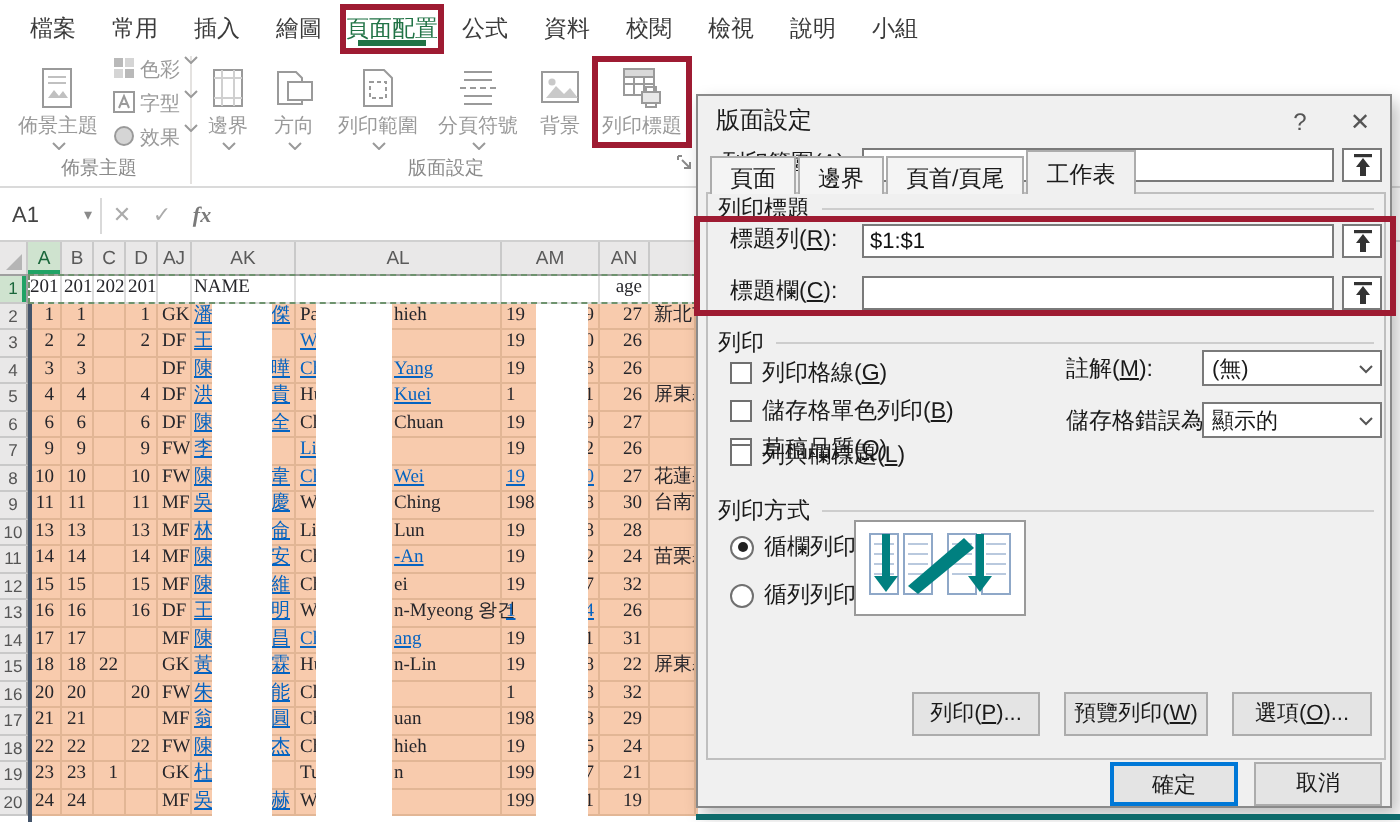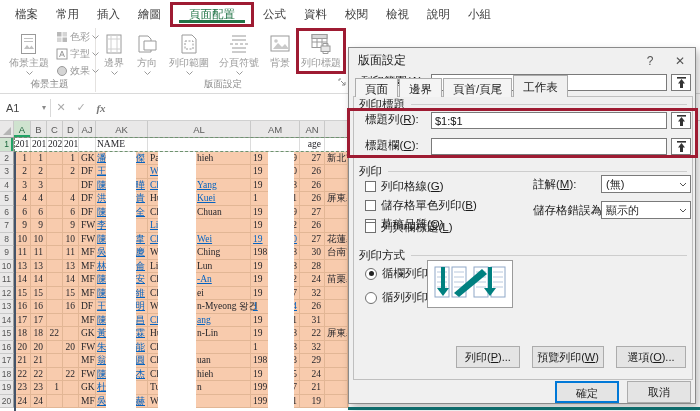--- a/index.html
+++ b/index.html
@@ -8,39 +8,39 @@
   }
   *{box-sizing:border-box;margin:0;padding:0}
   html,body{width:700px;height:411px;overflow:hidden;background:#fff;
     font-family:var(--ui-font);-webkit-font-smoothing:antialiased}
   #canvas{position:relative;width:700px;height:411px;background:#fff;overflow:hidden}
 
   
   #rtabs{position:absolute;left:0;top:0;width:700px;height:28px;background:#fff;
     display:flex;align-items:center;padding-left:6px}
   .rtab{font-size:11.5px;color:#3b3b3b;padding:5px 9px;white-space:nowrap;position:relative;cursor:default}
-  .rtab.active{color:var(--green);border:3px solid var(--red);padding:2px 16px}
+  .rtab.active{color:var(--green);border:3px solid var(--red);padding:2px 0}
   .rtab.active::after{content:"";position:absolute;left:6px;right:6px;bottom:1px;height:3px;background:var(--green)}
 
   
   #ribbon{position:absolute;left:0;top:28px;width:700px;height:66px;background:#fff;
     border-bottom:1px solid #DADADA}
   .rgroup{position:absolute;top:0;height:64px}
   #rgroup1{left:4px;width:92px;border-right:1px solid #E4E2E0}
   #rgroup2{left:98px;width:250px}
   .glabel{position:absolute;bottom:1px;left:0;right:0;text-align:center;font-size:9.5px;color:#8a8a8a}
   .launcher{position:absolute;right:2px;bottom:2px}
   .bigbtns{display:flex;align-items:flex-start}
   .rbtn{display:flex;flex-direction:column;align-items:center;font-size:10px;color:#9a9a9a;
     padding:1px 2px;border:3px solid transparent;white-space:nowrap}
   .rbtn .ricon{height:24px;display:flex;align-items:center}
   .rbtn .dd{line-height:4px;margin-top:1px}
   .rbtn.annotated{border-color:var(--red)}
   .smallstack{display:flex;flex-direction:column;margin-left:2px}
-  .sbtn{display:flex;align-items:center;font-size:10px;color:#9a9a9a;height:17px;white-space:nowrap}
+  .sbtn{display:flex;align-items:flex-start;font-size:10px;color:#9a9a9a;height:17px;white-space:nowrap}
   .sbtn .ricon{margin-right:2px;display:flex}
   .sbtn .dd{margin-left:2px}
   .dd svg{display:block}
 
   
   #fbar{position:absolute;left:0;top:95px;width:700px;height:26px;background:#fff;
     border-bottom:1px solid #D0D0D0;display:flex;align-items:center}
   #namebox{width:50px;height:20px;font-size:11px;color:#444;padding-left:6px;display:flex;align-items:center}
   #namebox .nbdd{margin-left:auto;margin-right:4px;color:#8a8a8a;font-size:8px}
   .fdivider{width:1px;height:18px;background:#D9D9D9}

